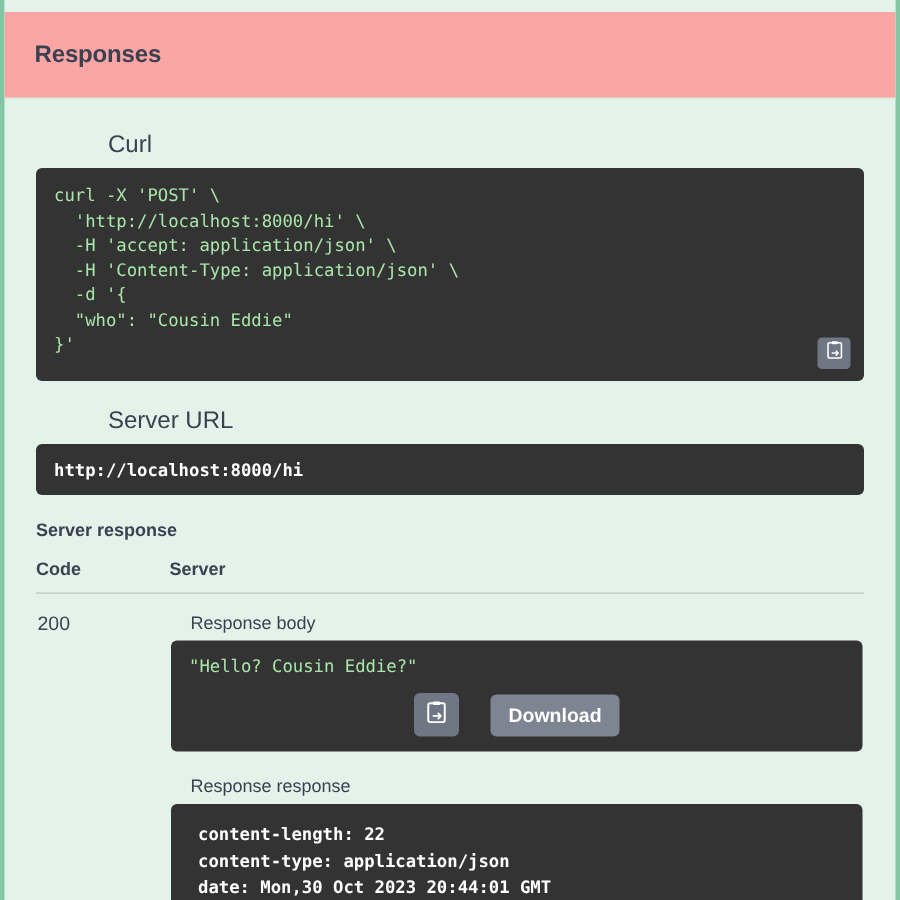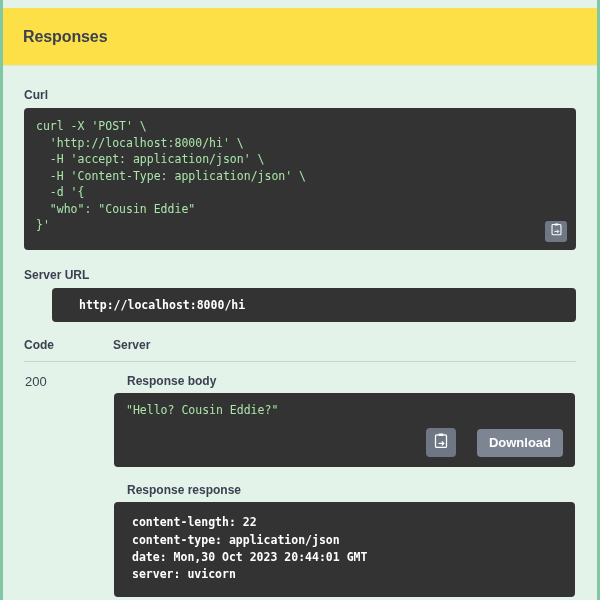--- a/index.html
+++ b/index.html
@@ -29,21 +29,21 @@
   }
 
   
   .top-strip {
     height: 8px;
     background: #e4f3e9;
   }
 
   
   .responses-header {
-    background: #fde047;
+    background: #fca5a5;
     border-bottom: 1px solid #d8e9de;
     height: 58px;
     padding: 0 20px;
     display: flex;
     align-items: center;
     box-sizing: border-box;
   }
   .responses-title {
     font-size: 16px;
     font-weight: bold;
@@ -51,24 +51,25 @@
     letter-spacing: -0.1px;
   }
 
   
   .body-area {
     padding: 22px 21px 0 21px;
     box-sizing: border-box;
   }
 
   .section-label {
-    font-size: 12px;
-    font-weight: bold;
+    font-size: 16px;
+    font-weight: normal;
     color: #3b4151;
     margin-bottom: 6px;
+    margin-left: 48px;
   }
 
   
   .code-block {
     background: #333333;
     border-radius: 4px;
     color: #ffffff;
     font-family: "DejaVu Sans Mono", "Liberation Mono", monospace;
     font-size: 11.5px;
     line-height: 1.42;
@@ -84,23 +85,22 @@
   .curl-text {
     color: #a9e6a9;
     white-space: pre;
     margin: 0;
     font-family: "DejaVu Sans Mono", "Liberation Mono", monospace;
     font-size: 11.5px;
     line-height: 1.44;
   }
 
   .request-url-block {
-    padding: 9px 27px;
+    padding: 9px 12px;
     margin-bottom: 16px;
-    margin-left: 28px;
   }
   .request-url-text {
     color: #ffffff;
     white-space: pre;
     font-weight: bold;
     font-family: "DejaVu Sans Mono", "Liberation Mono", monospace;
     font-size: 11.5px;
   }
 
   .server-response-label {
@@ -130,42 +130,42 @@
   }
   .td-code {
     font-size: 13px;
     color: #3b4151;
     font-weight: normal;
     width: 87px;
   }
 
   .subsection-label {
     font-size: 12px;
-    font-weight: bold;
+    font-weight: normal;
     color: #3b4151;
     margin-bottom: 5px;
     padding-left: 13px;
   }
 
   
   .resp-body-block {
     padding: 9px 12px 10px 12px;
     margin-bottom: 16px;
   }
   .resp-body-text {
     color: #a9e6a9;
     white-space: pre;
     font-family: "DejaVu Sans Mono", "Liberation Mono", monospace;
     font-size: 11.5px;
     display: block;
     margin-bottom: 10px;
   }
   .resp-body-actions {
     display: flex;
-    justify-content: flex-end;
+    justify-content: center;
     align-items: center;
     gap: 21px;
   }
 
   .btn-gray {
     background: #7d8492;
     border: none;
     border-radius: 4px;
     color: #ffffff;
     font-family: "Liberation Sans", sans-serif;
@@ -250,20 +250,21 @@
           </svg>
         </span>
       </button>
     </div>
 
     <div class="section-label">Server URL</div>
     <div class="code-block request-url-block">
       <span class="request-url-text">http://localhost:8000/hi</span>
     </div>
 
+    <div class="server-response-label">Server response</div>
 
     <table class="resp-table">
       <thead>
         <tr>
           <th class="th-code">Code</th>
           <th>Server</th>
         </tr>
       </thead>
       <tbody>
         <tr>

